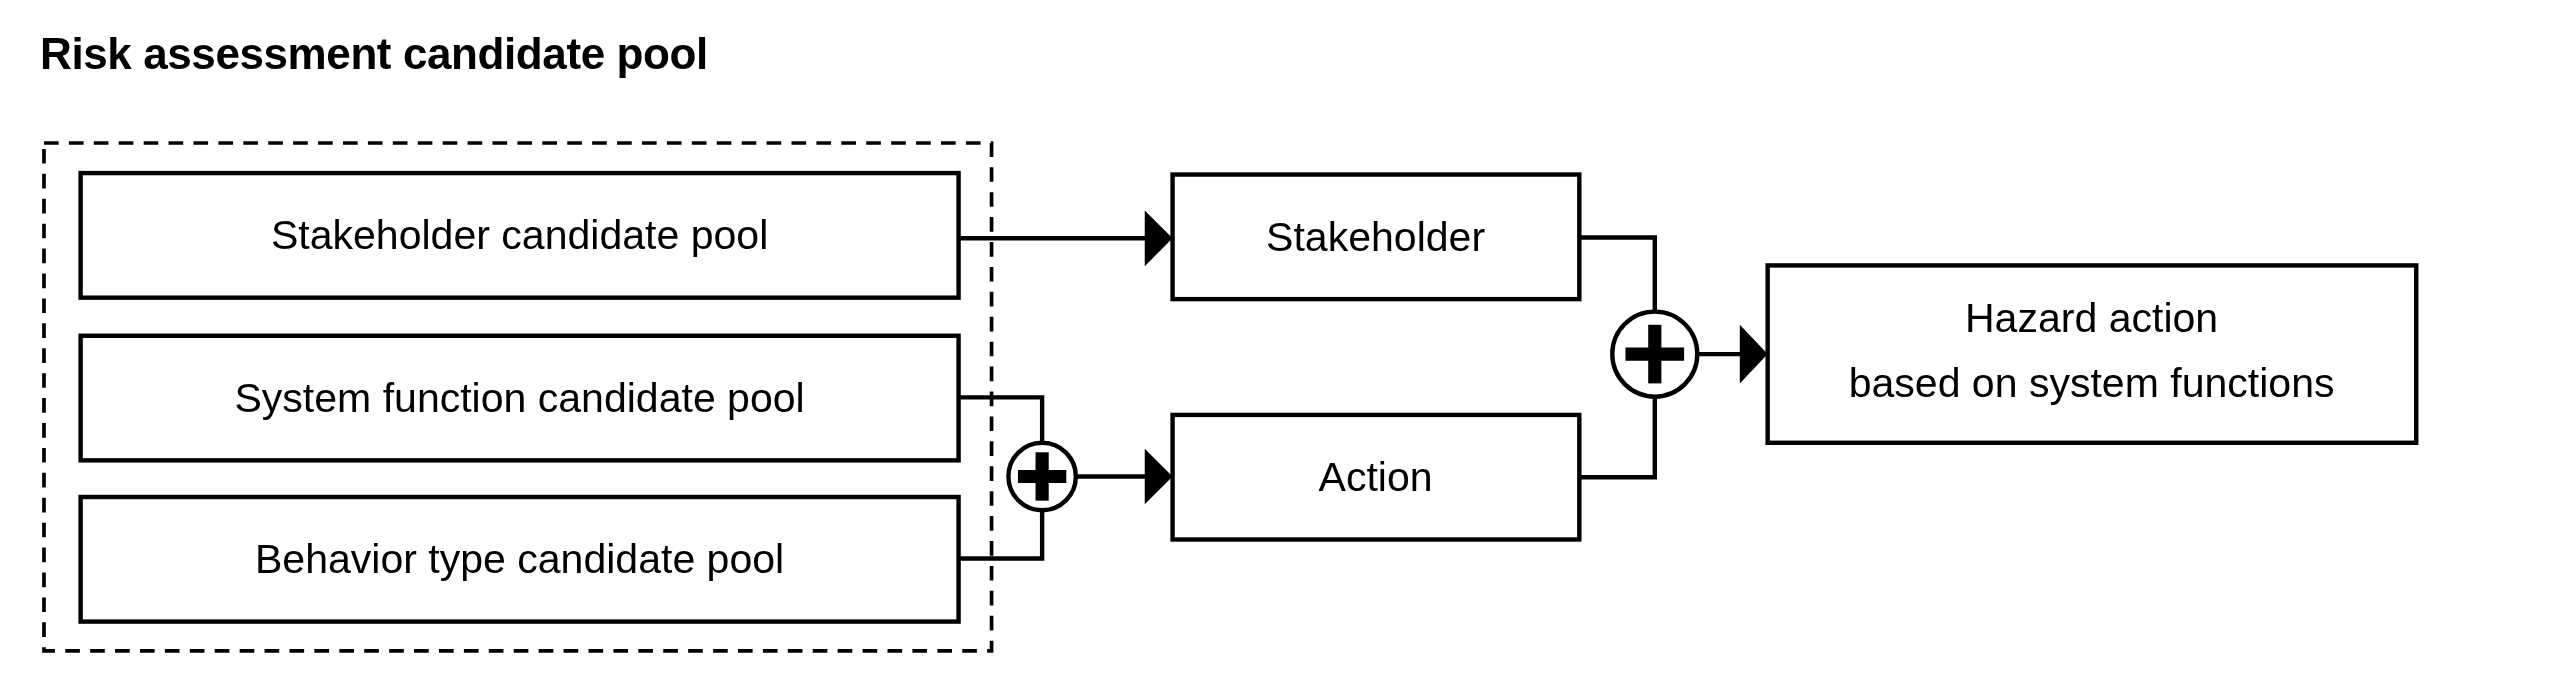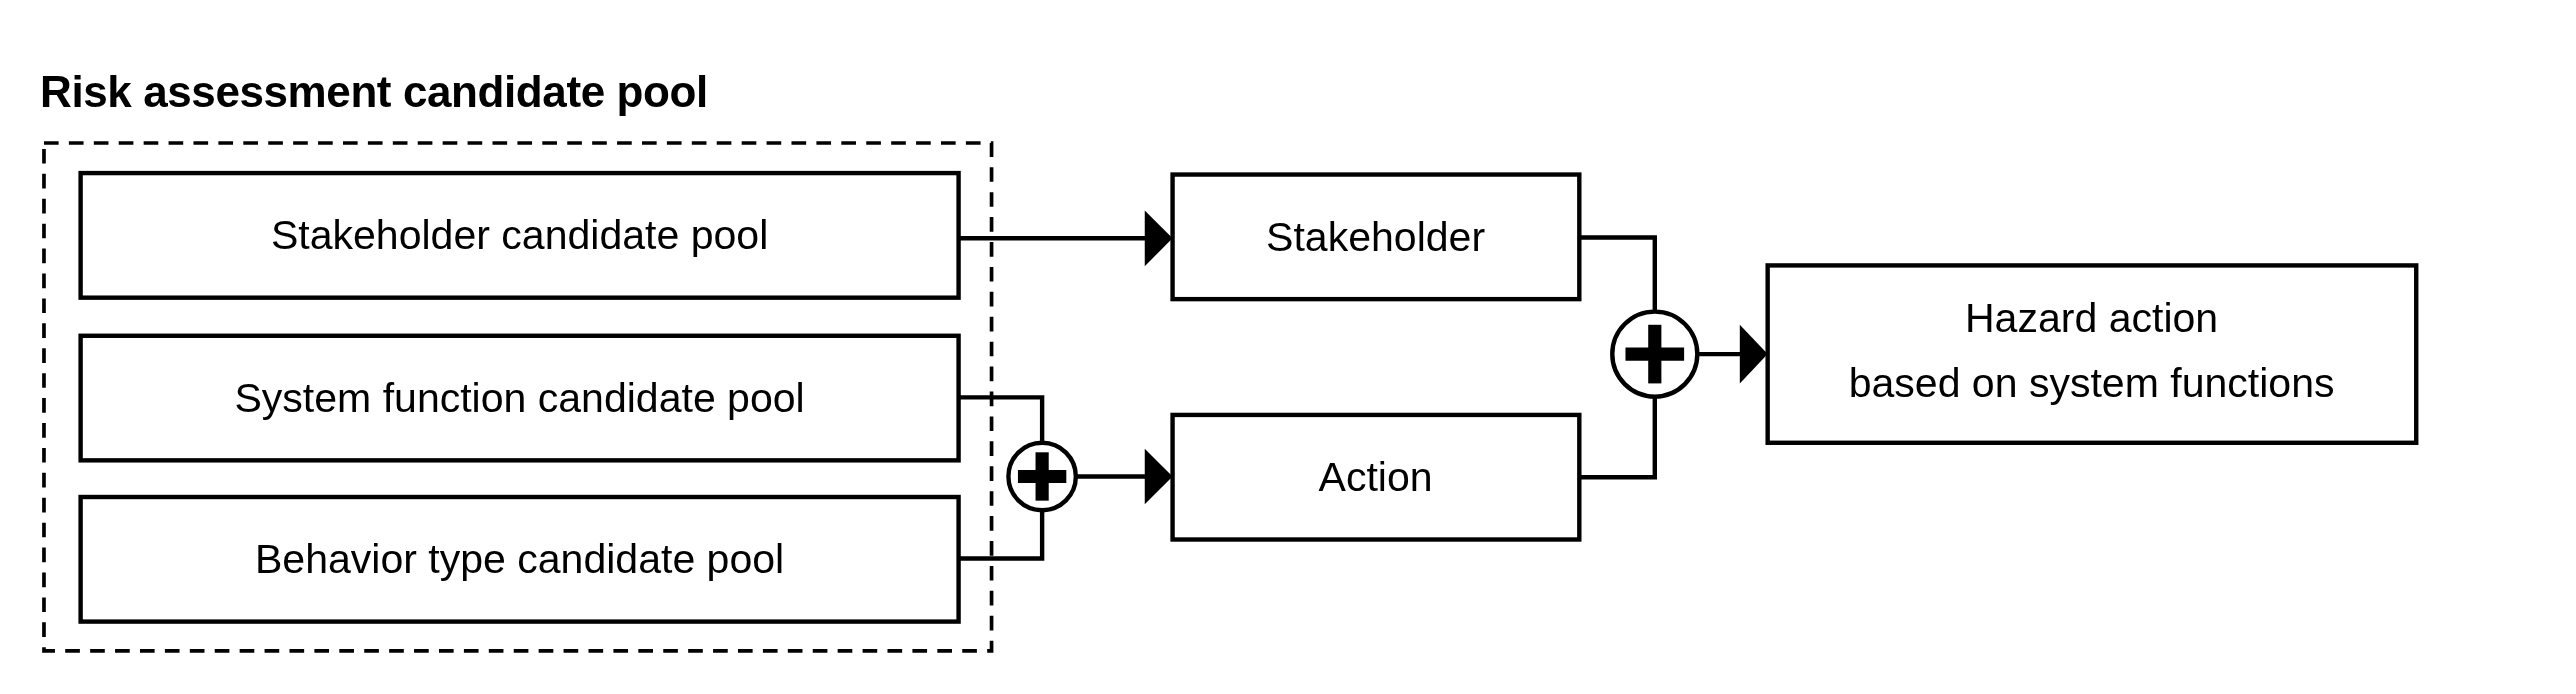--- a/index.html
+++ b/index.html
@@ -22,21 +22,20 @@
   #diagram-title {
     position: absolute;
     left: 40px;
     top: 32px;
     font-size: 44px;
     font-weight: bold;
     letter-spacing: -0.4px;
     line-height: 1.0;
     white-space: nowrap;
     color: #000000;
-    margin-top: 38px;
   }
   #diagram-svg {
     position: absolute;
     left: 0;
     top: 0;
     width: 2576px;
     height: 695px;
   }
   .node-text {
     font-family: "Liberation Sans", sans-serif;

